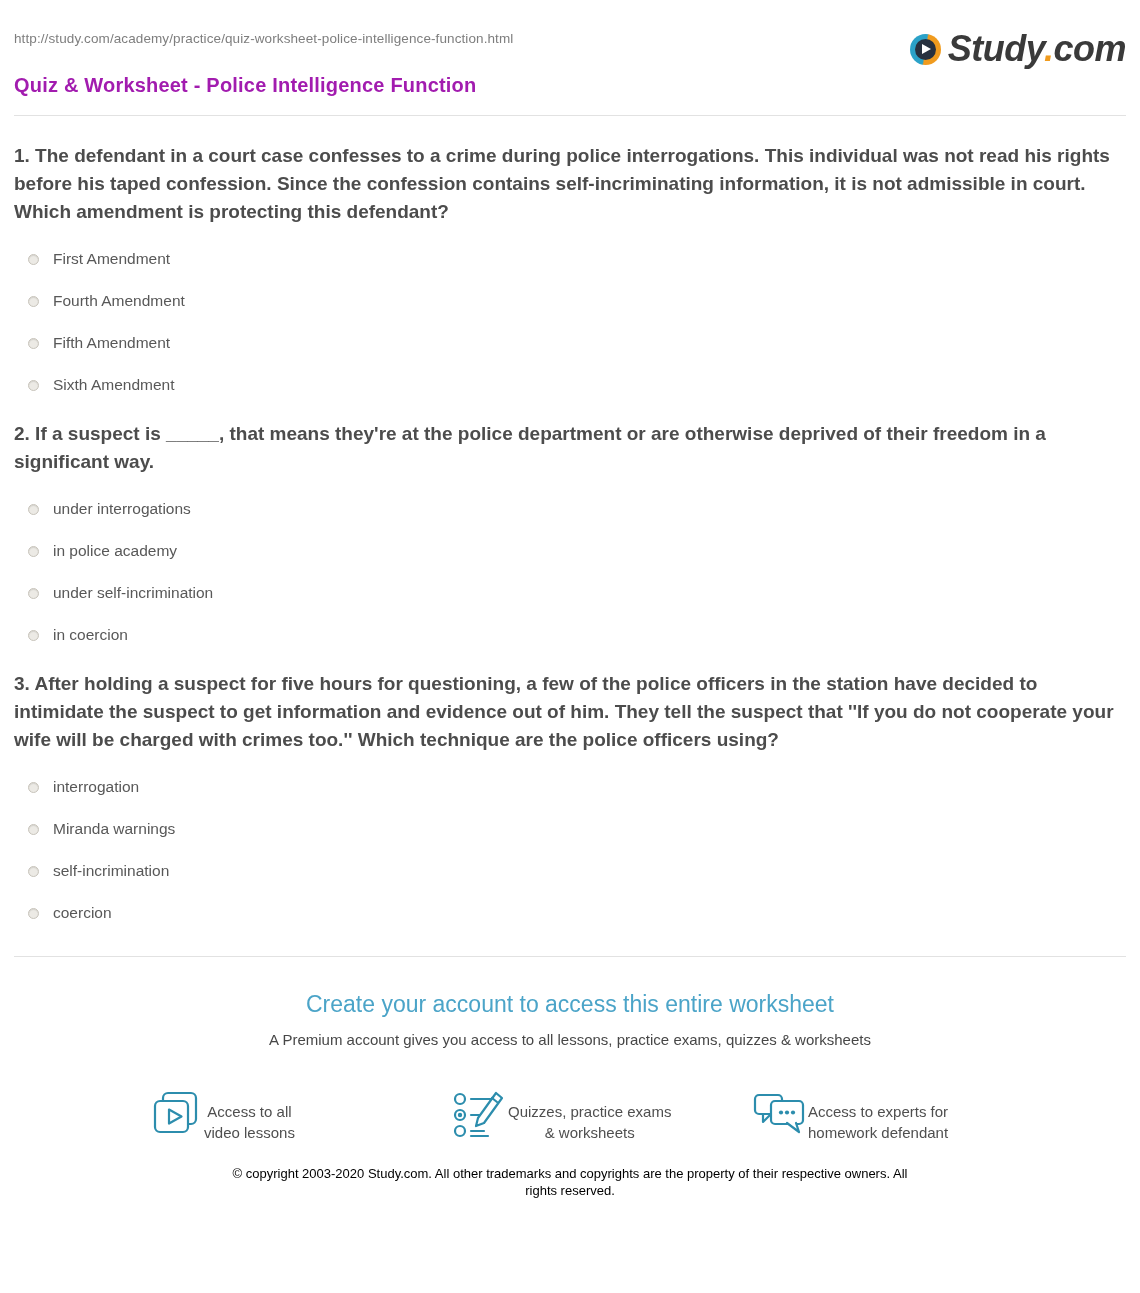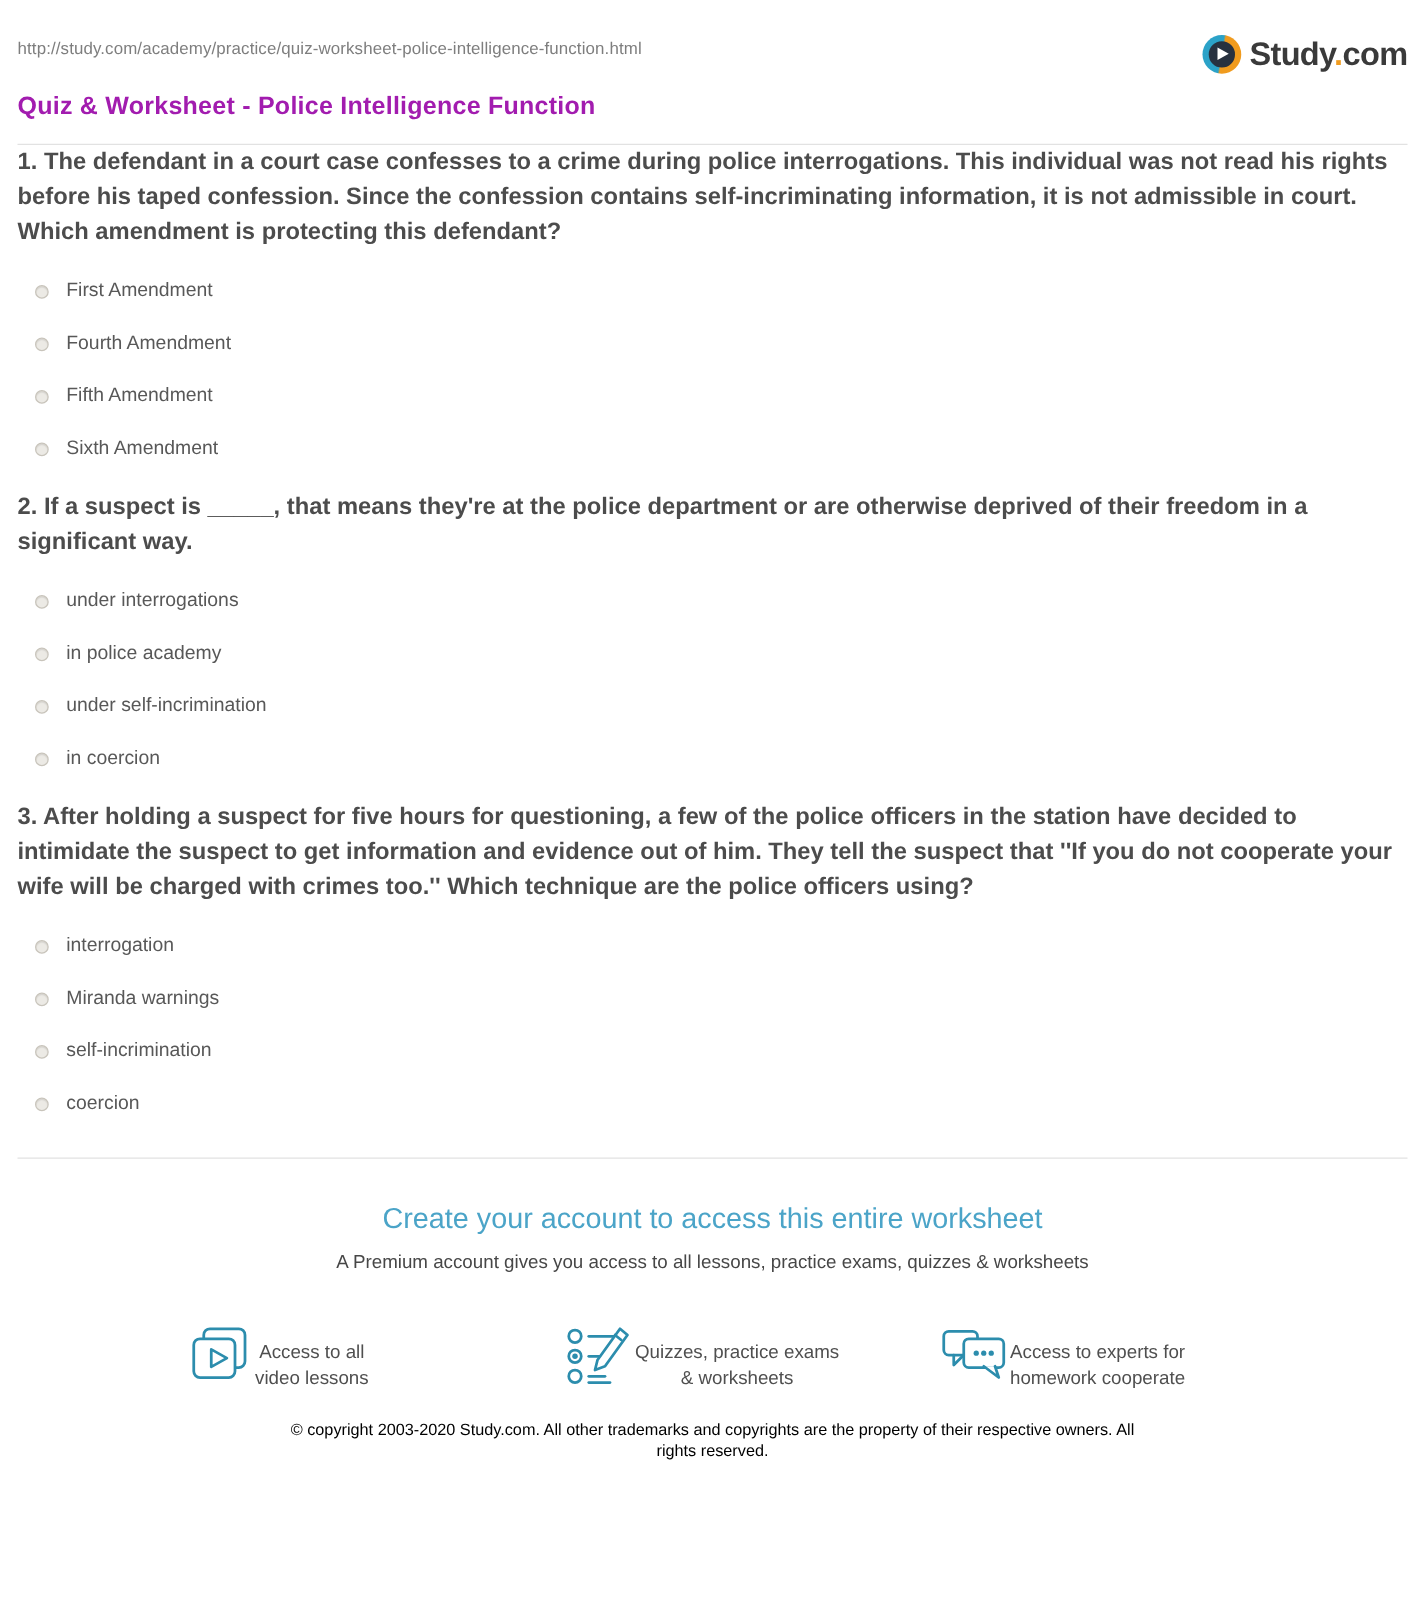--- a/index.html
+++ b/index.html
@@ -24,32 +24,32 @@
     position: absolute; left: 5px; top: 5px; width: 21px; height: 21px;
     border-radius: 50%; background: #27313f;
   }
   .logo-badge .tri {
     position: absolute; left: 12px; top: 10px;
     width: 0; height: 0;
     border-left: 9px solid #ffffff;
     border-top: 5.5px solid transparent;
     border-bottom: 5.5px solid transparent;
   }
-  .logo-text { font-size: 26px; font-weight: bold; color: #3a3a3a; letter-spacing: -0.5px; }
+  .logo-text { font-size: 36px; font-weight: bold; color: #3a3a3a; letter-spacing: -0.5px; font-style: italic; }
   .logo-text .dot { color: #f09b1e; }
 
   
   h1.page-title {
     margin-top: 22px; margin-bottom: 18px;
     font-size: 20px; font-weight: bold; color: #a21caf; letter-spacing: .2px;
   }
   .divider { border: none; border-top: 1px solid #e2e2e2; height: 0; }
 
   
-  .question { }
+  .question { margin-top: 26px; }
   .q-text { font-size: 19px; font-weight: bold; color: #4c4c4c; line-height: 28px; margin-bottom: 24px; }
   .option { display: flex; align-items: center; gap: 14px; margin: 0 0 24px 14px; }
   .radio {
     flex: 0 0 auto; width: 11px; height: 11px; border-radius: 50%;
     background: #eceae5; border: 1px solid #c8c4bb;
     box-shadow: inset 0 1px 1px rgba(0,0,0,.10);
     cursor: pointer;
   }
   .opt-label { font-size: 15.5px; color: #585858; cursor: pointer; }
 
@@ -196,21 +196,21 @@
           <rect class="icon-stroke" x="3" y="4" width="27" height="19" rx="4"></rect>
           <path class="icon-stroke" d="M11 23 L11 31 L19 23"></path>
           <rect class="icon-stroke icon-fill-white" x="19" y="10" width="32" height="23" rx="4"></rect>
           <path class="icon-stroke icon-fill-white" d="M35 32 L47 41 L44 32"></path>
           <circle class="icon-dot" cx="29" cy="21.5" r="2.1"></circle>
           <circle class="icon-dot" cx="35" cy="21.5" r="2.1"></circle>
           <circle class="icon-dot" cx="41" cy="21.5" r="2.1"></circle>
         </svg>
         <div class="feature-label">
           <span>Access to experts for</span><br>
-          <span>homework cooperate</span>
+          <span>homework defendant</span>
         </div>
       </div>
 
     </div>
 
     <div class="copyright">© copyright 2003-2020 Study.com. All other trademarks and copyrights are the property of their respective owners. All rights reserved.</div>
   </div>
 
 </div>
 

